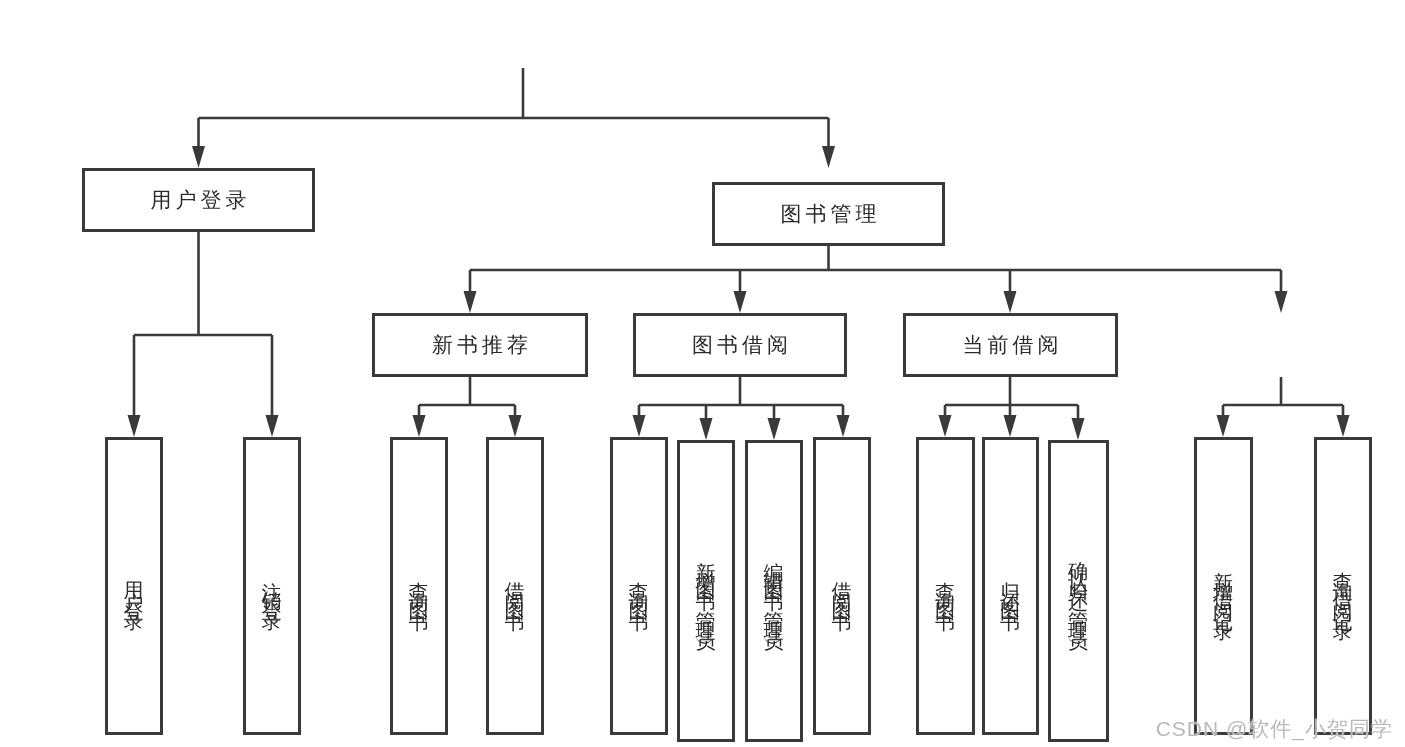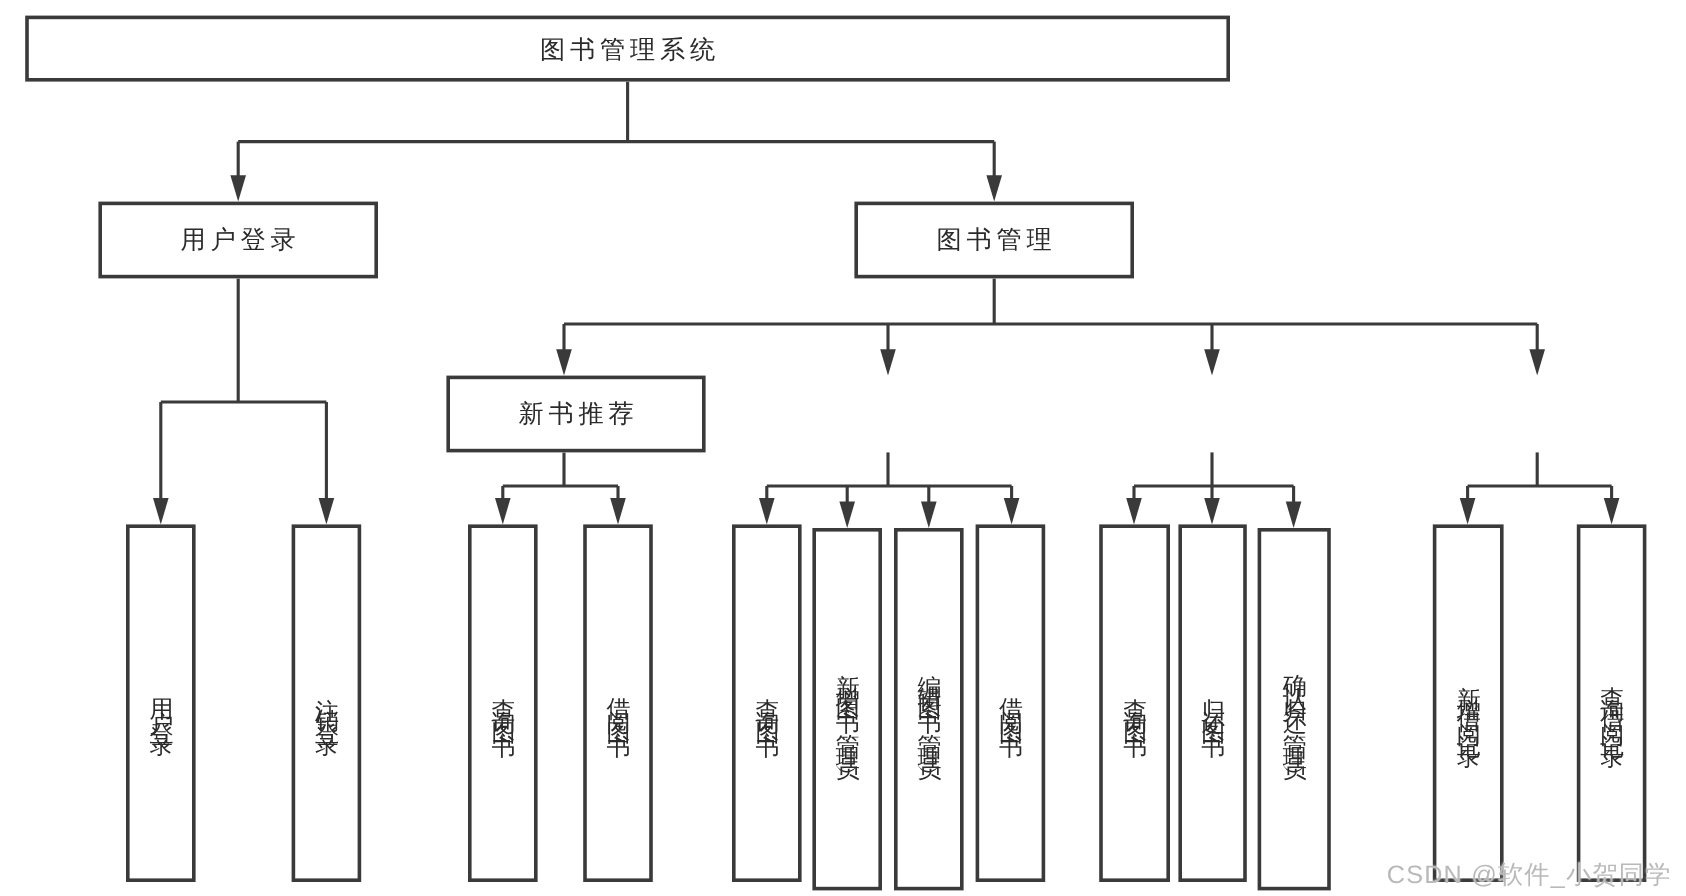--- a/index.html
+++ b/index.html
@@ -121,33 +121,36 @@
       <polygon points="767.5,418 780.5,418 774,440"></polygon>
       <polygon points="836.5,415 849.5,415 843,437"></polygon>
       <polygon points="938.5,415 951.5,415 945,437"></polygon>
       <polygon points="1003.5,415 1016.5,415 1010,437"></polygon>
       <polygon points="1071.5,418 1084.5,418 1078,440"></polygon>
       <polygon points="1216.5,415 1229.5,415 1223,437"></polygon>
       <polygon points="1336.5,415 1349.5,415 1343,437"></polygon>
     </g>
   </svg>
 
-  <div class="node" style="left:21px; top:13px; width:1004px; height:55px;">
-    <span class="h-label">图书管理系统</span>
-  </div>
 
   <div class="node" style="left:82px; top:168px; width:233px; height:64px;">
     <span class="h-label">用户登录</span>
   </div>
-  <div class="node" style="left:712px; top:168px; width:233px; height:64px;">
+  <div class="node" style="left:712px; top:182px; width:233px; height:64px;">
     <span class="h-label">图书管理</span>
   </div>
 
   <div class="node" style="left:372px; top:313px; width:216px; height:64px;">
     <span class="h-label">新书推荐</span>
+  </div>
+  <div class="node" style="left:633px; top:313px; width:214px; height:64px;">
+    <span class="h-label">图书借阅</span>
+  </div>
+  <div class="node" style="left:903px; top:313px; width:215px; height:64px;">
+    <span class="h-label">当前借阅</span>
   </div>
 
   <div class="node v-node" style="left:105px; top:437px; width:58px; height:298px;">
     <span class="v-label">用户登录</span>
   </div>
   <div class="node v-node" style="left:243px; top:437px; width:58px; height:298px;">
     <span class="v-label">注销登录</span>
   </div>
 
   <div class="node v-node" style="left:390px; top:437px; width:58px; height:298px;">

